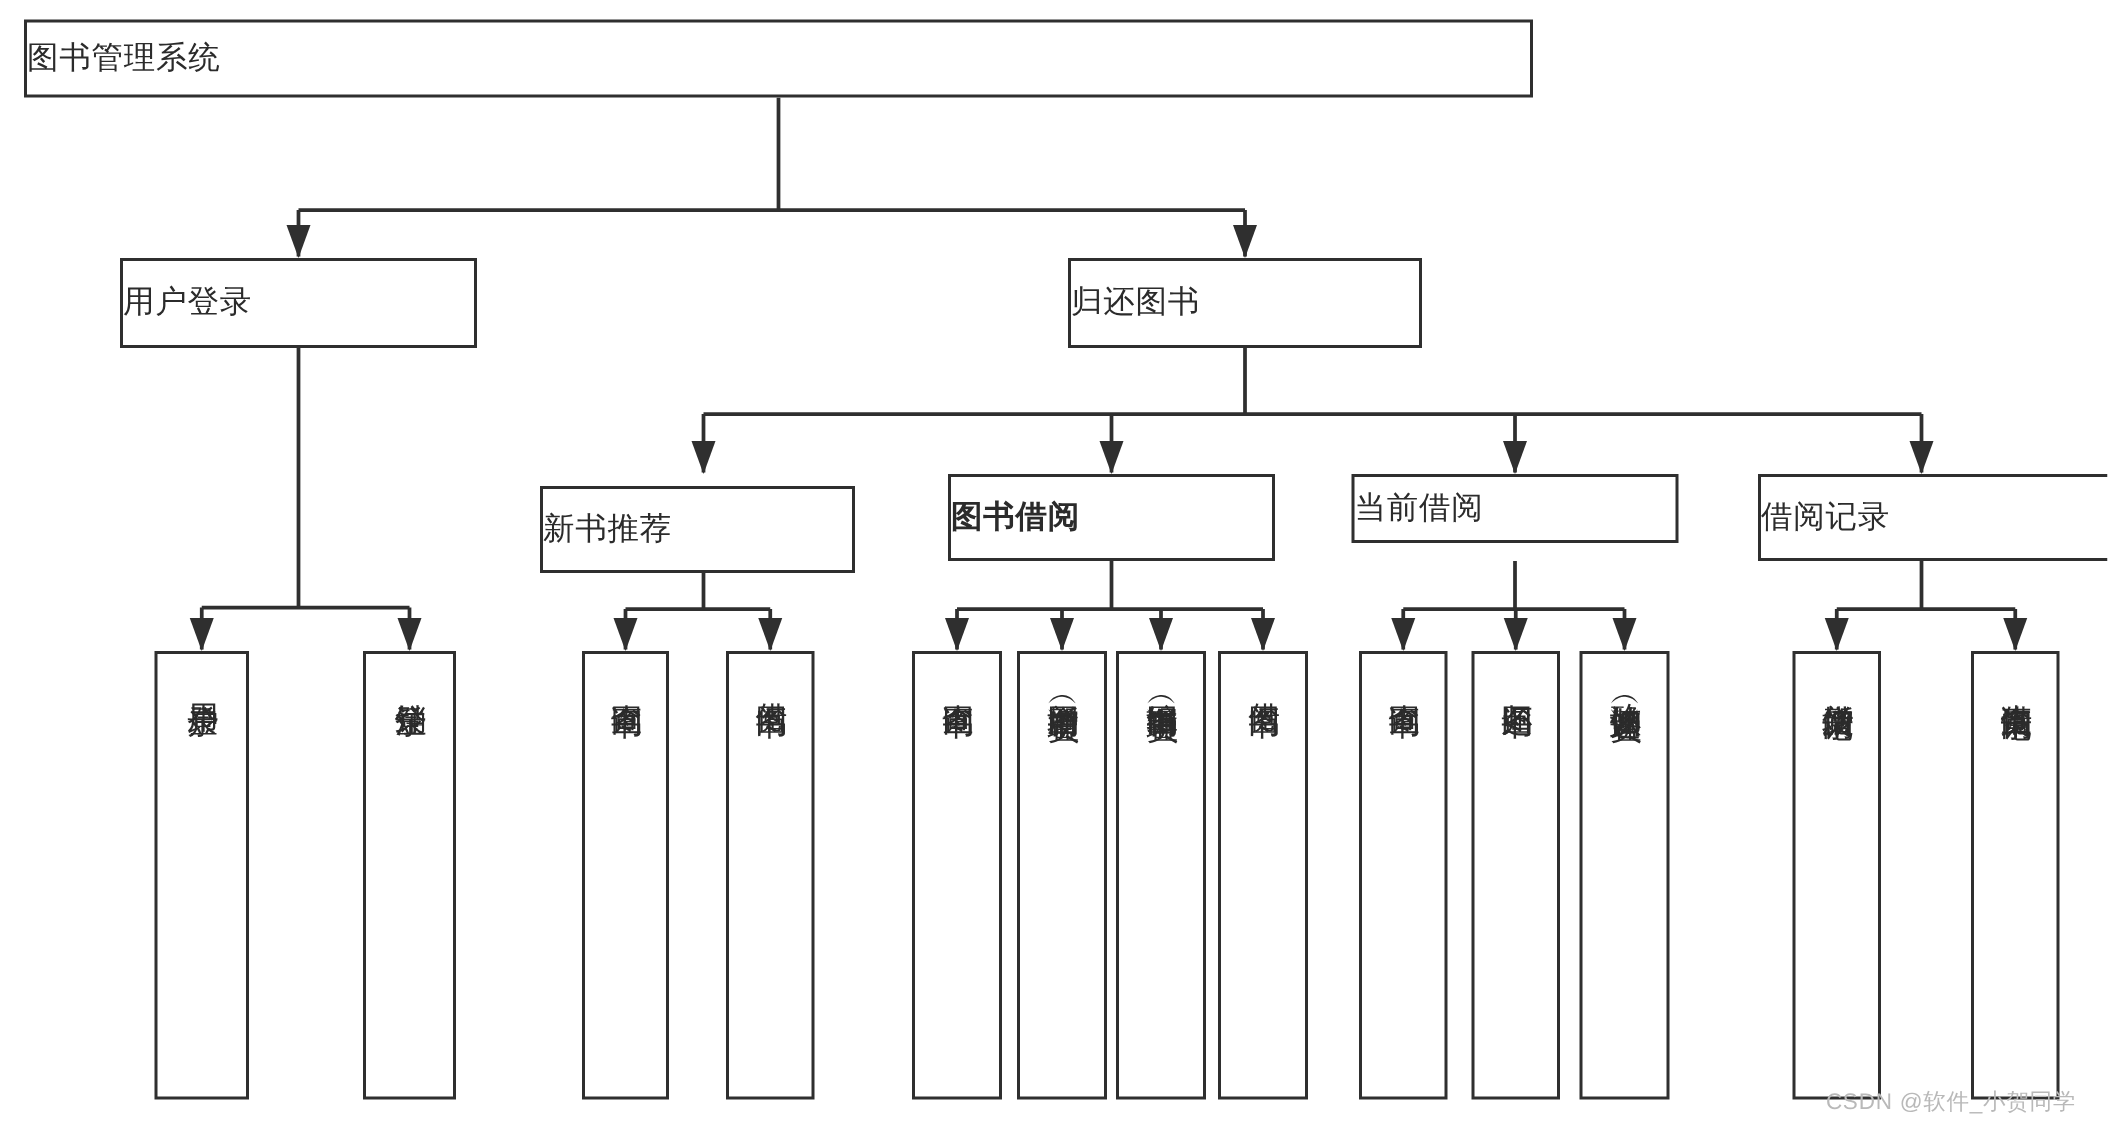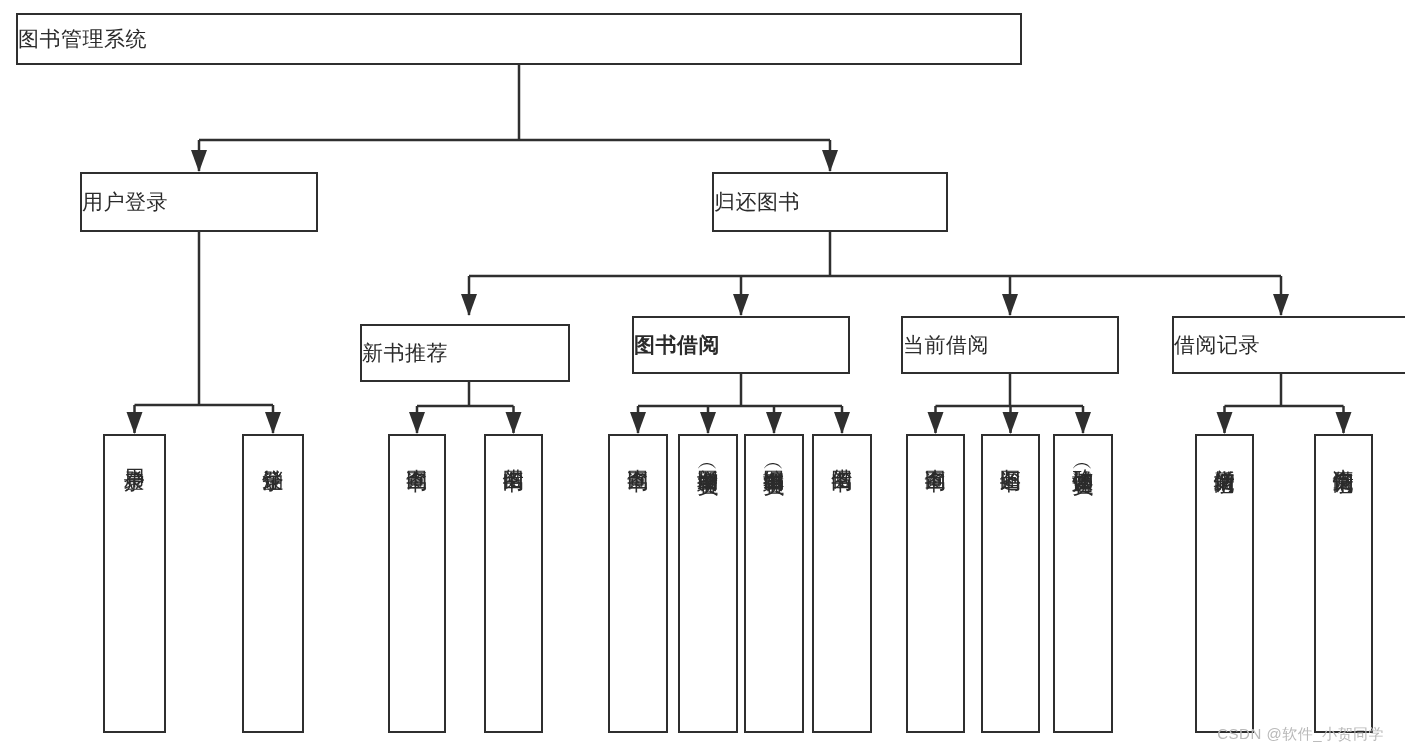--- a/index.html
+++ b/index.html
@@ -134,21 +134,21 @@
       </div>
       <div class="node horizontal" style="left: 712px; top: 172px; width: 236px; height: 60px;">
         <span>归还图书</span>
       </div>
       <div class="node horizontal" style="left: 360px; top: 324px; width: 210px; height: 58px;">
         <span>新书推荐</span>
       </div>
       <div class="node horizontal" style="left: 632px; top: 316px; width: 218px; height: 58px; font-weight: bold;">
         <span>图书借阅</span>
       </div>
-      <div class="node horizontal" style="left: 901px; top: 316px; width: 218px; height: 58px;">
+      <div class="node horizontal" style="left: 901px; top: 316px; width: 218px; height: 46px;">
         <span>当前借阅</span>
       </div>
       <div class="node horizontal" style="left: 1172px; top: 316px; width: 250px; height: 58px;">
         <span>借阅记录</span>
       </div>
       <div class="node vertical" style="left: 103px; top: 434px; width: 63px; height: 299px;">
         <span class="vtext">用户登录</span>
       </div>
       <div class="node vertical" style="left: 242px; top: 434px; width: 62px; height: 299px;">
         <span class="vtext">注销登录</span>

